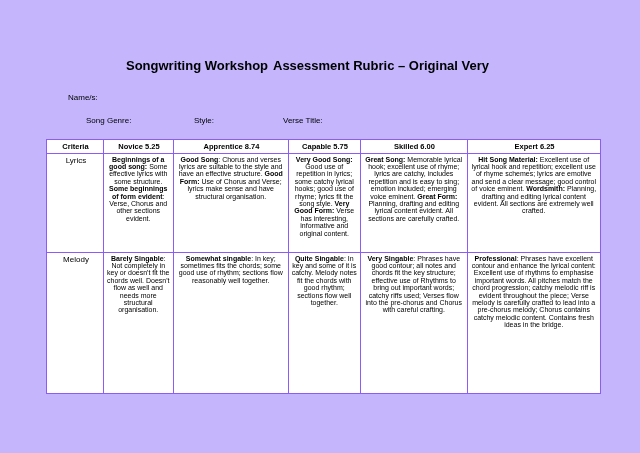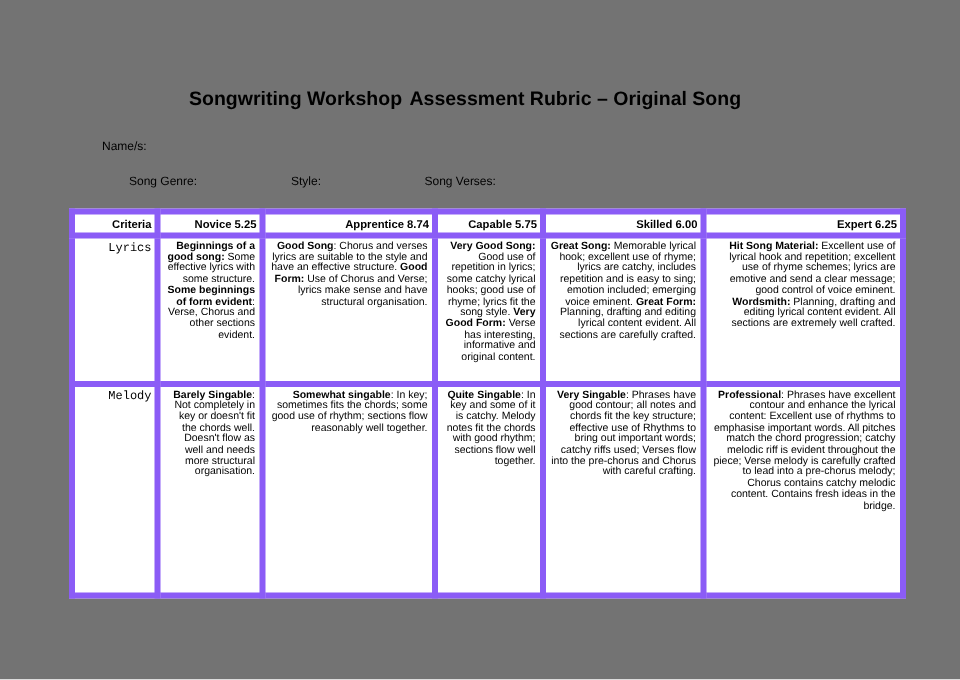--- a/index.html
+++ b/index.html
@@ -5,76 +5,75 @@
   * { margin: 0; padding: 0; box-sizing: border-box; }
   html, body { background: #ffffff; }
   body {
     width: 640px; height: 453px;
     font-family: "Liberation Sans", sans-serif;
     color: #000;
   }
   .page {
     position: relative;
     width: 640px; height: 453px;
-    background: #737373;
+    background: #c4b5fd;
     overflow: hidden;
   }
   .title-row {
     position: absolute; top: 58px; left: 0; width: 640px; height: 16px;
     font-weight: bold; font-size: 13px; white-space: nowrap;
   }
   .title-left  { position: absolute; left: 126px; top: 0; }
   .title-right { position: absolute; left: 273px; top: 0; }
   .field-label { position: absolute; font-size: 8px; white-space: nowrap; }
   .lbl-name  { left: 54px;  top: 93px; padding-left: 14px; }
   .lbl-genre { left: 54px;  top: 116px; padding-left: 32px; }
   .lbl-style { left: 158px; top: 116px; padding-left: 36px; }
   .lbl-songtitle { left: 283px; top: 116px; }
   table.rubric {
     position: absolute; left: 46px; top: 139px; width: 554px;
     border-collapse: collapse; table-layout: fixed;
     background: #fff;
   }
   table.rubric th, table.rubric td {
-    border: 4px solid #8b5cf6;
-    vertical-align: top; text-align: right;
+    border: 1px solid #8b5cf6;
+    vertical-align: top; text-align: center;
     overflow: hidden;
   }
   table.rubric th {
     font-size: 7.5px; font-weight: bold;
     padding: 2px 2px 1px 3px; height: 14px;
     white-space: nowrap;
   }
   table.rubric td {
     font-size: 7px; line-height: 7.4px;
     padding: 1.5px 3px 1px 2.5px;
   }
   table.rubric td.criteria-cell {
     font-size: 8px; line-height: 9px;
     padding: 2px 2px 2px 4px;
-    font-family: Liberation Mono, monospace;
   }
   tr.row-0 { height: 99px; }
   tr.row-1 { height: 141px; }
   td b { font-weight: bold; }
 </style>
 </head>
 <body>
 
 <div class="page">
 
   <div class="title-row">
     <span class="title-left">Songwriting Workshop</span>
-    <span class="title-right">Assessment Rubric – Original Song</span>
+    <span class="title-right">Assessment Rubric – Original Very</span>
   </div>
 
   <span class="field-label lbl-name">Name/s:</span>
   <span class="field-label lbl-genre">Song Genre:</span>
   <span class="field-label lbl-style">Style:</span>
-  <span class="field-label lbl-songtitle">Song Verses:</span>
+  <span class="field-label lbl-songtitle">Verse Title:</span>
 
   <table class="rubric">
     <colgroup>
         <col style="width: 57px;">
         <col style="width: 70px;">
         <col style="width: 115px;">
         <col style="width: 72px;">
         <col style="width: 107px;">
         <col style="width: 133px;">
       </colgroup>

